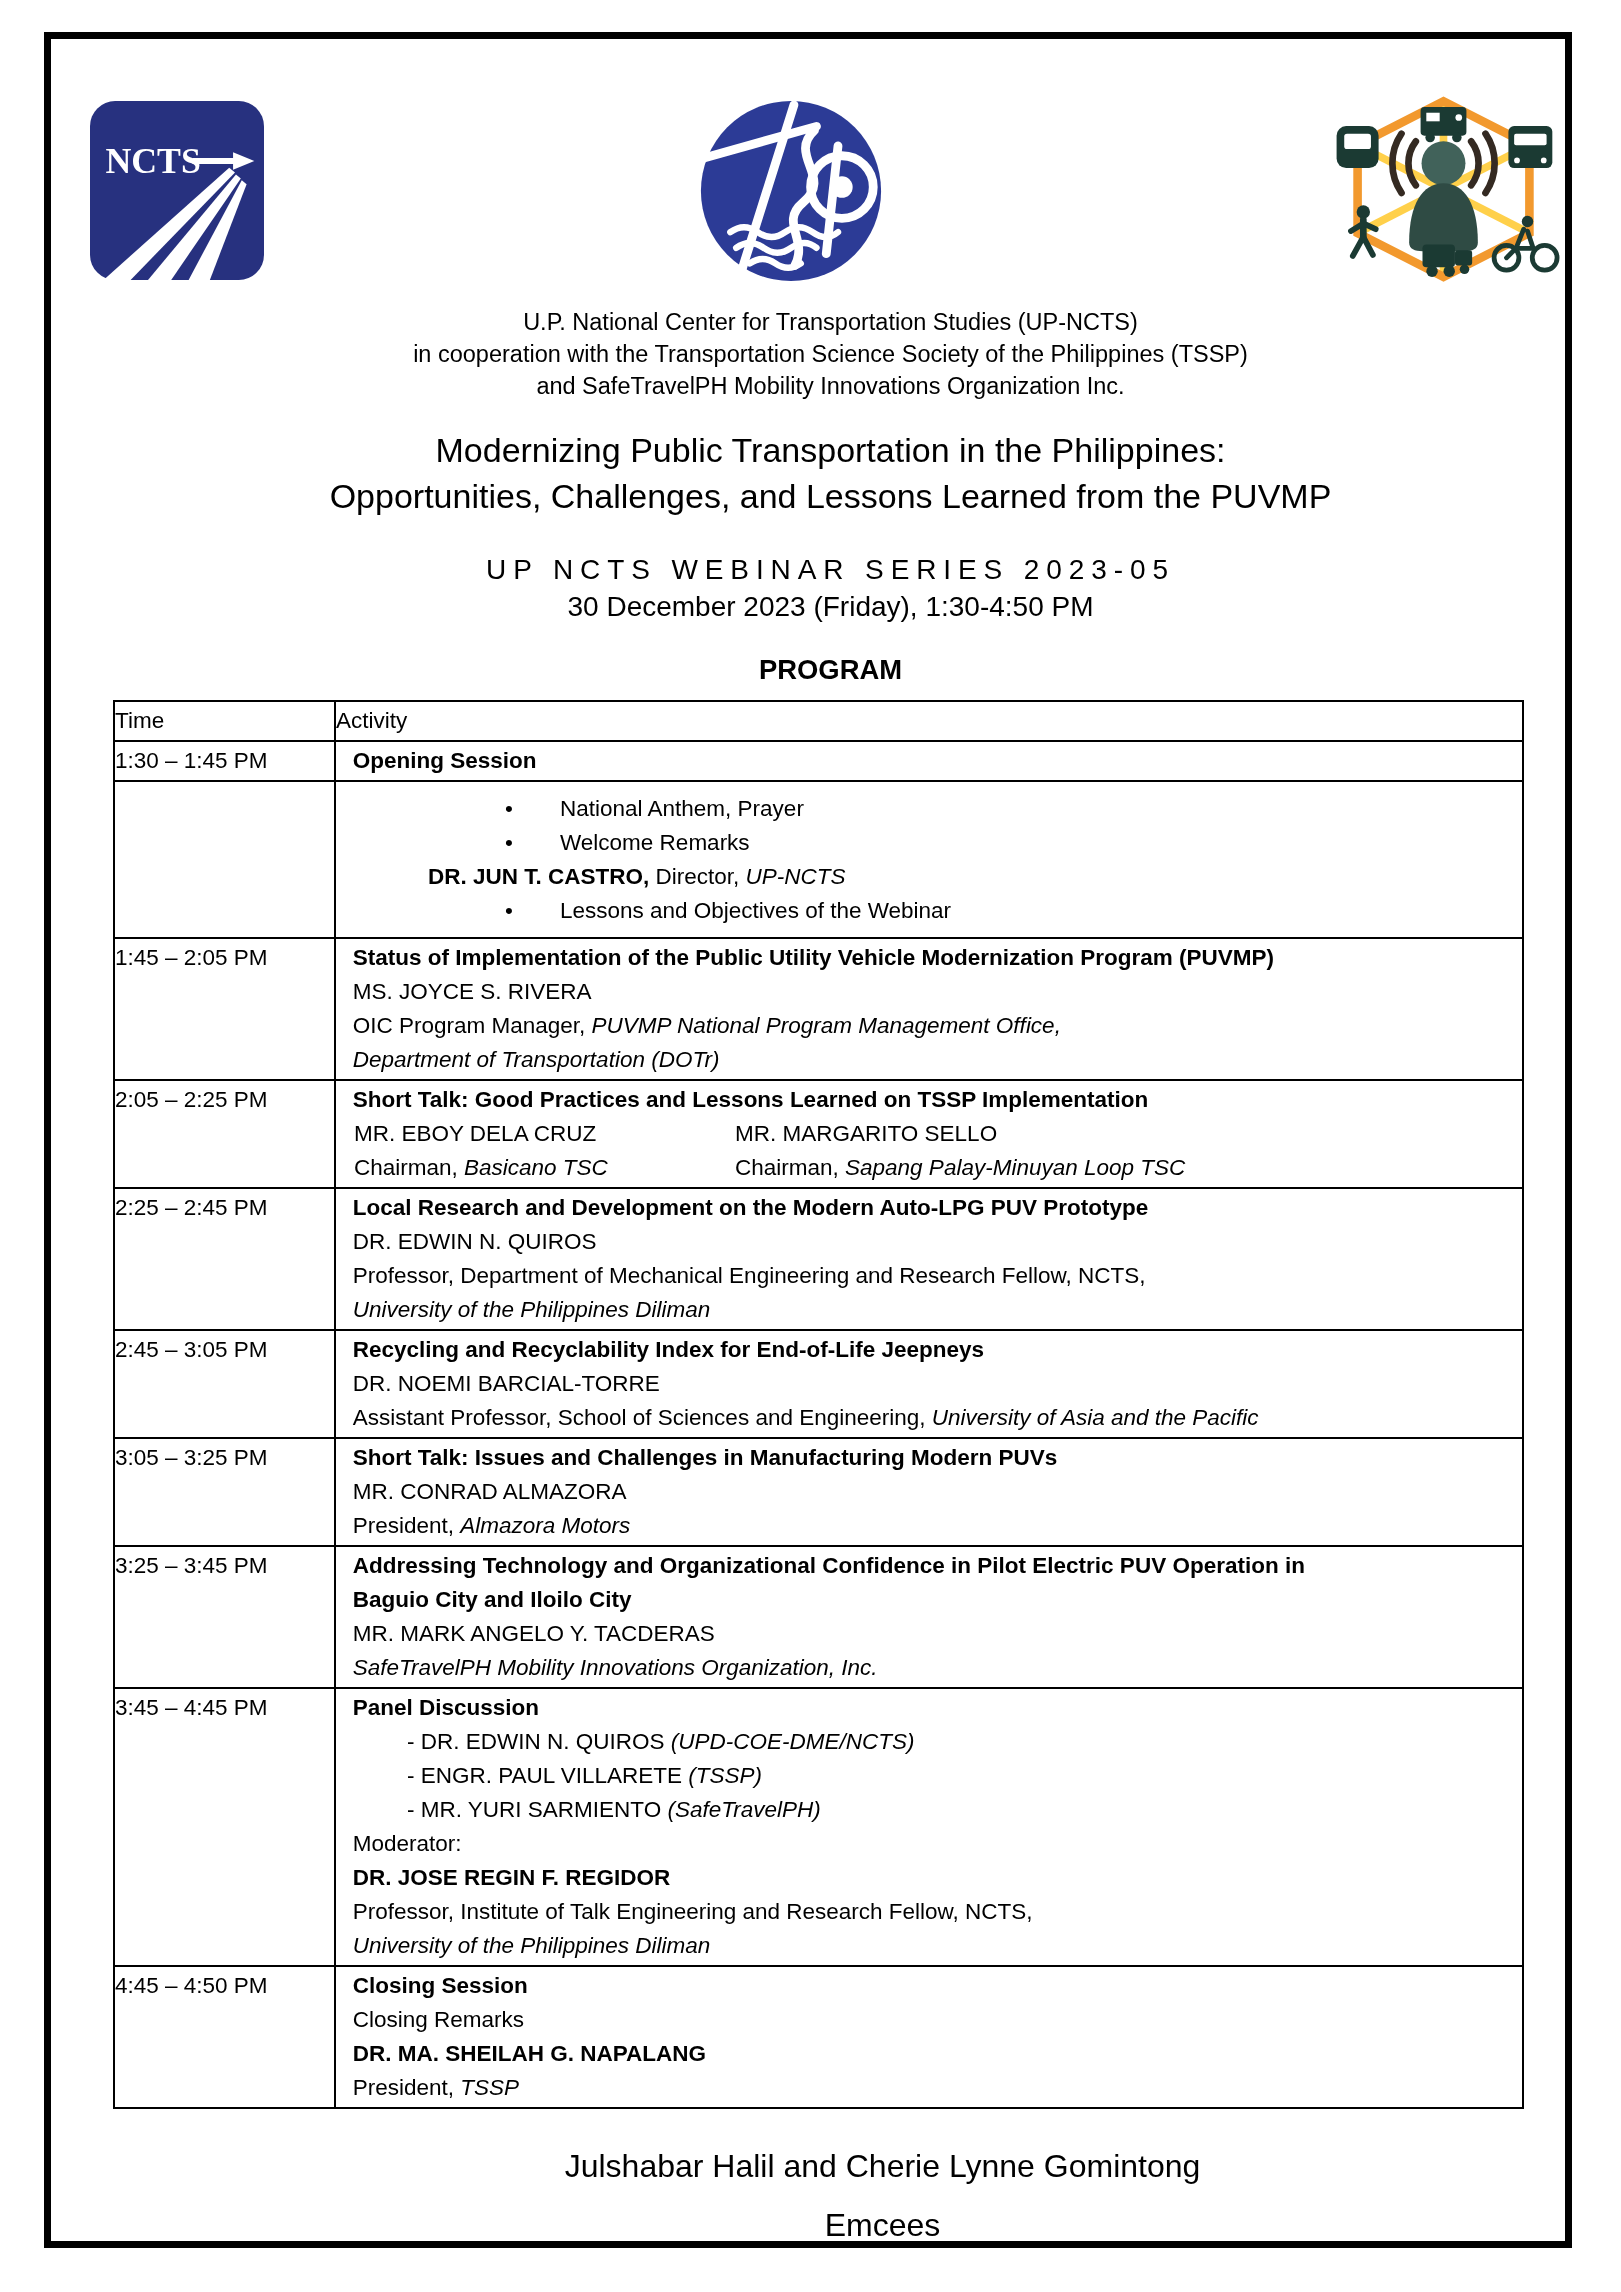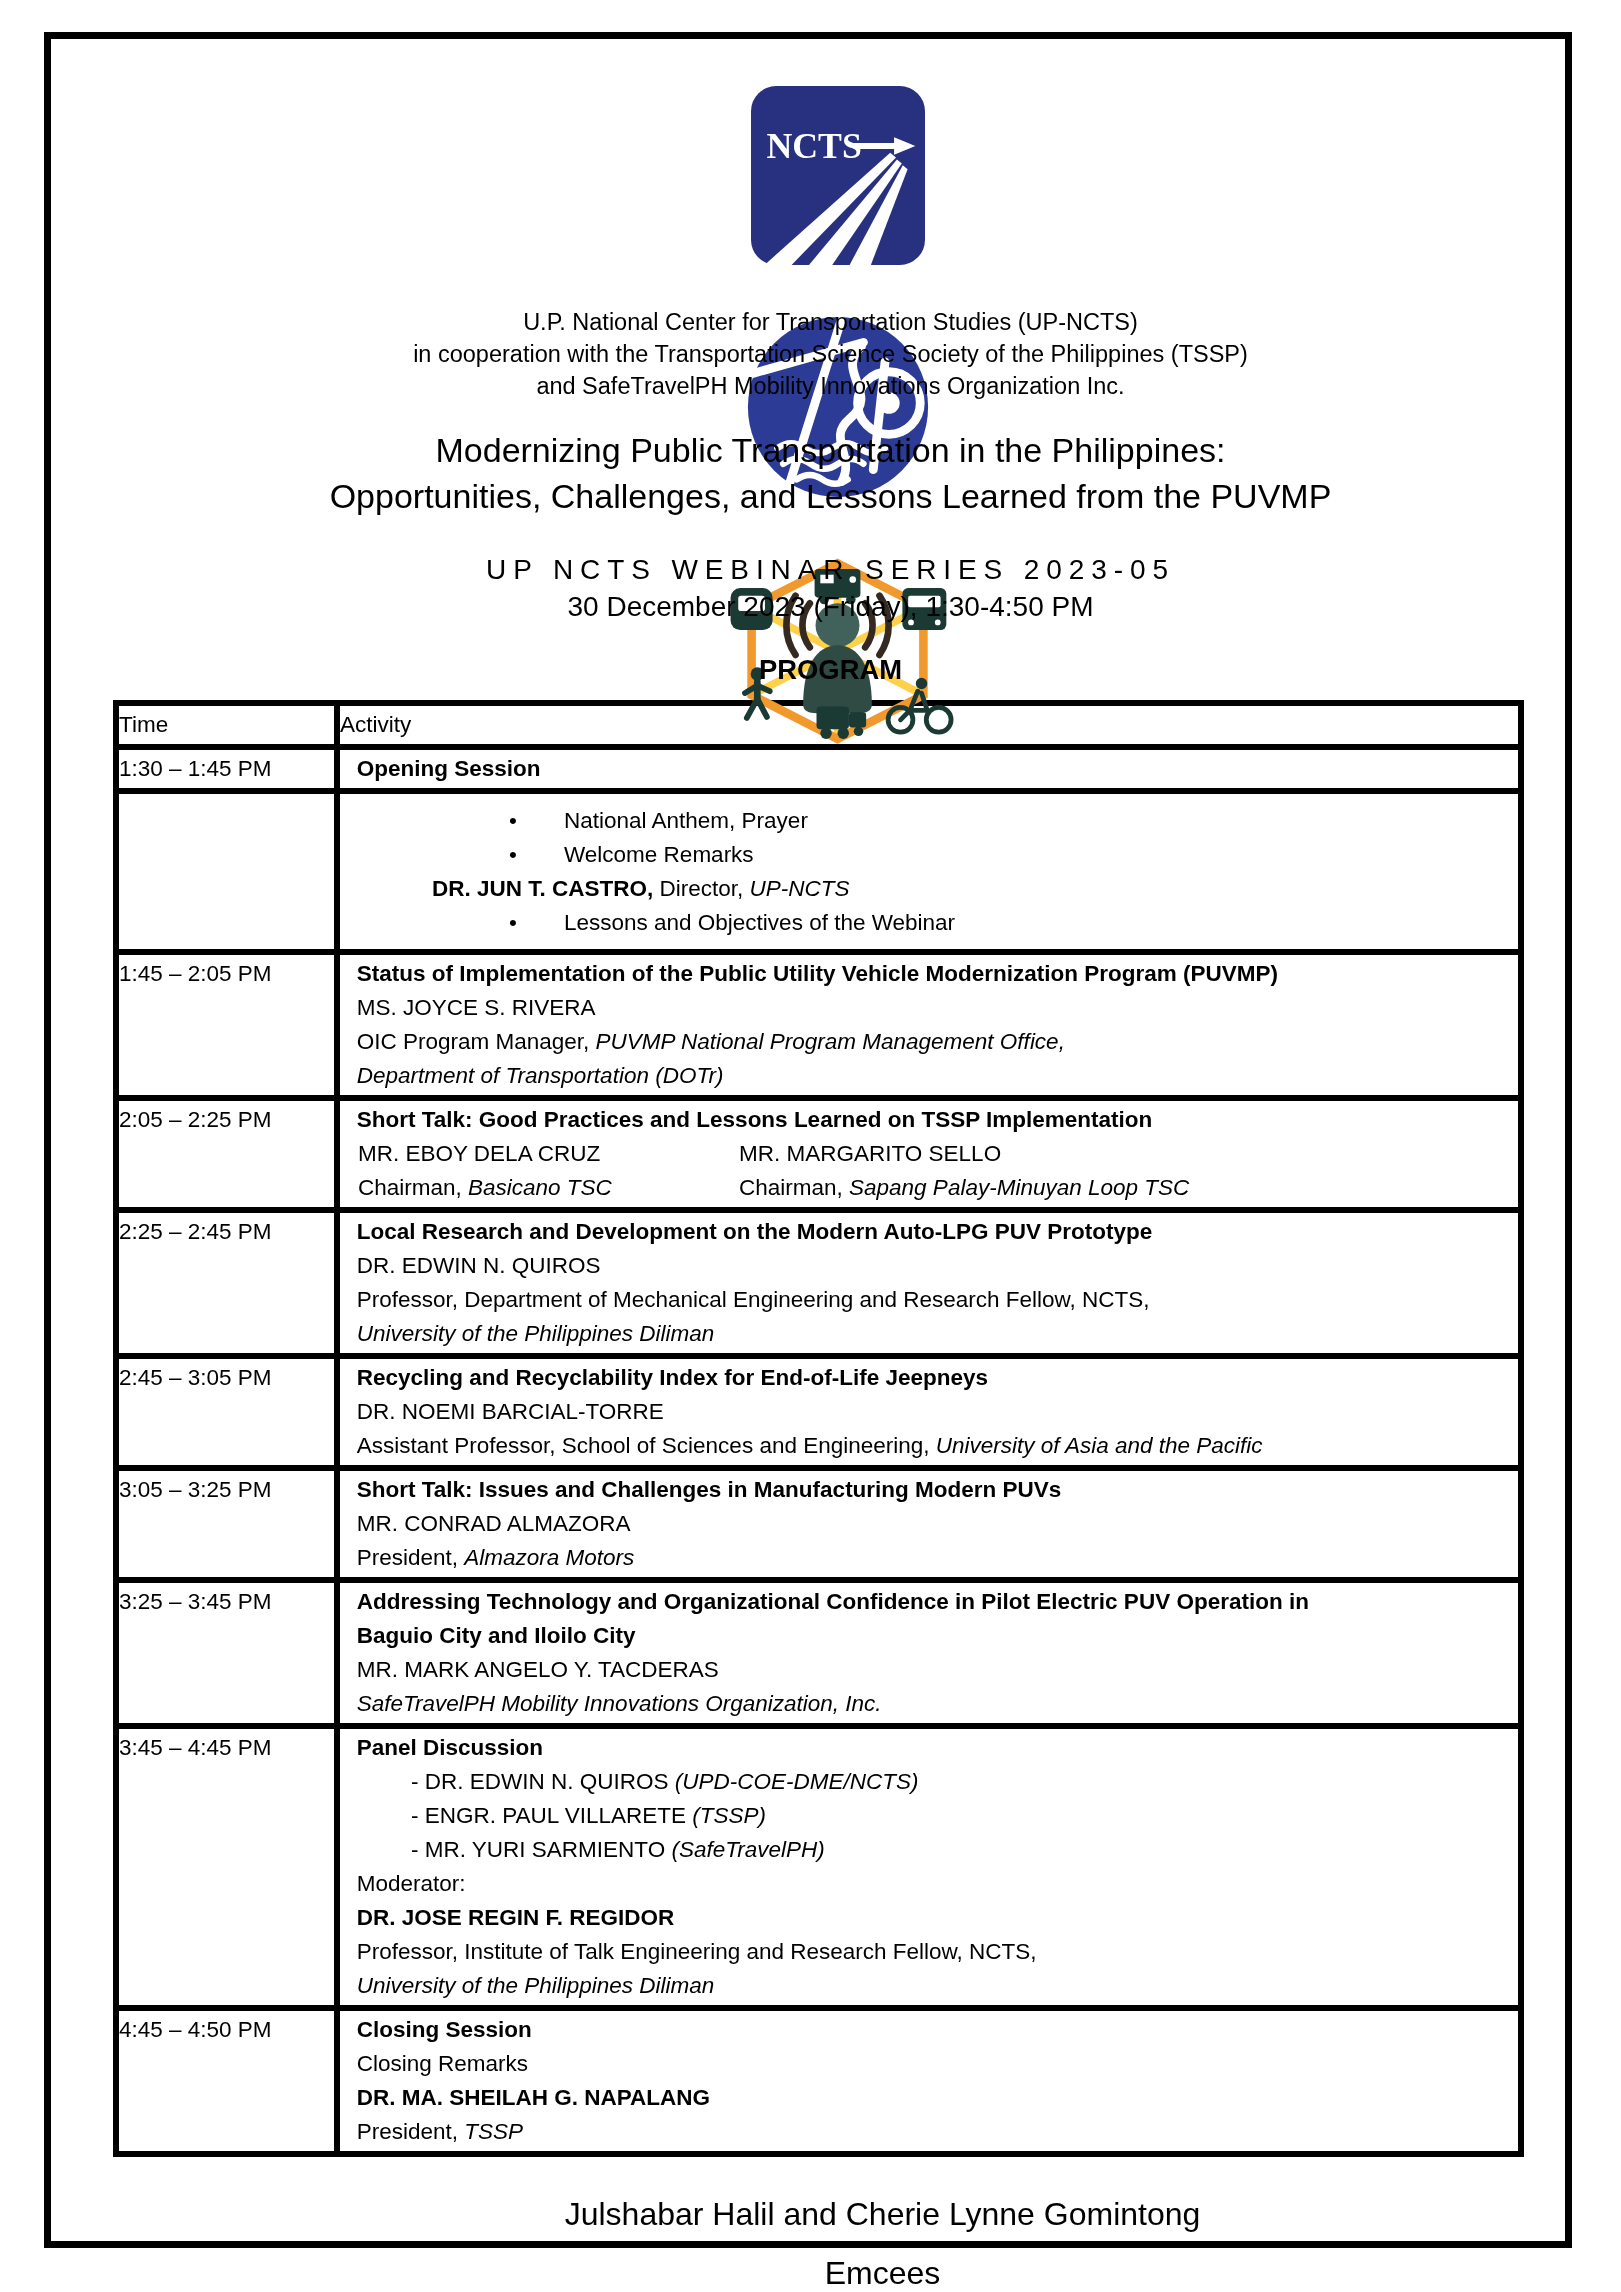--- a/index.html
+++ b/index.html
@@ -11,38 +11,38 @@
     position:absolute; left:44px; top:32px; right:49px; bottom:45px;
     border:5.9px solid #000;
   }
   .frame::after {
     content:""; position:absolute; inset:0; border:2px solid #000;
   }
   .content { position:absolute; left:52px; top:40px; width:1517px; }
 
   .logos {
     display:flex; justify-content:space-between; align-items:center;
-    gap:47px; margin-top:45px; padding-left:54px; height:211px;flex-direction:column;
+    gap:47px; margin-top:45px; padding-left:38px; height:211px;
   }
   .logo { flex:none; }
 
   .head-text { width:1475px; margin-left:41px; text-align:center; }
   .org-line { font-size:23.5px; line-height:32px; }
   .org-block { margin-top:9.8px; }
   .title-block { margin-top:25.5px; font-weight:normal; font-size:34px; line-height:46px; }
   .series-line { margin-top:35px; font-size:28px; letter-spacing:6.9px; }
   .date-line { margin-top:4.9px; font-size:28px; }
   .program-heading { margin-top:31px; font-size:27.4px; font-weight:bold; }
 
   table.program {
     border-collapse:collapse; table-layout:fixed;
     width:1411px; margin:13.7px 0 0 61px;
   }
   table.program th, table.program td {
-    border:6px solid #000000; vertical-align:top; text-align:left;
+    border:2px solid #000000; vertical-align:top; text-align:left;
     font-size:22.5px; line-height:34px; font-weight:normal; padding:2px 0;
   }
   th.h-time, td.time-cell { padding-left:15.7px; padding-right:3.9px; white-space:nowrap; }
   th.h-activity { padding-left:16.7px; }
   td.activity-cell { padding-right:7.8px; }
   td.activity-cell.pad { padding-top:9.8px; padding-bottom:9.8px; }
 
   .ln { padding-left:16.7px; }
   .ln.bullet { position:relative; padding-left:224px; }
   .ln.bullet .dot { position:absolute; left:169px; top:0; }

